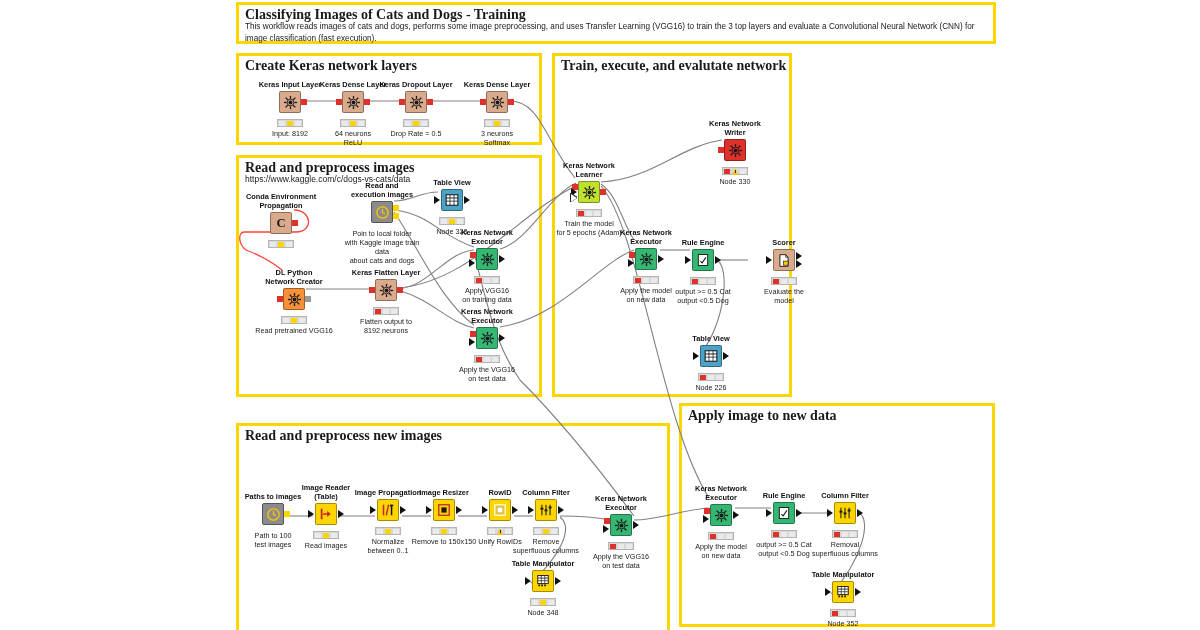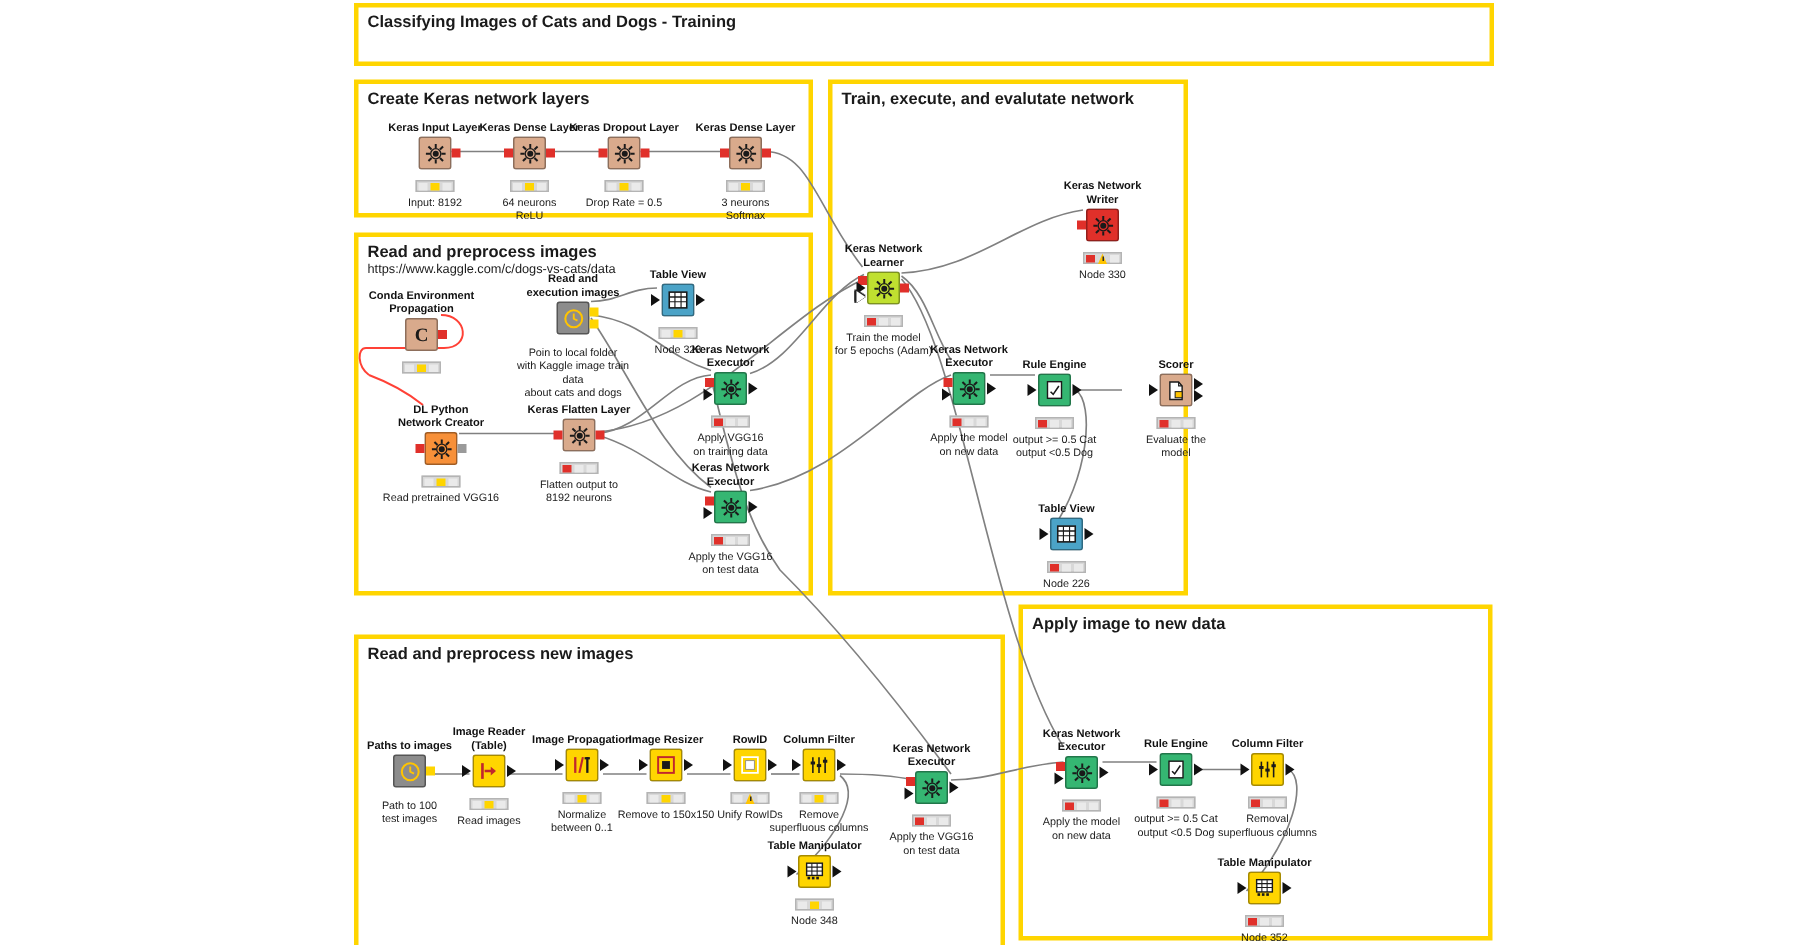--- a/index.html
+++ b/index.html
@@ -17,25 +17,26 @@
     overflow: hidden;
   }
   
   .anno {
     position: absolute;
     border: 3px solid #FFD500;
     background: transparent;
     padding: 4px 6px;
   }
   .anno-title {
-    font-size: 11px;
+    font-size: 14px;
     font-weight: bold;
     color: #1a1a1a;
     line-height: 12px;
     white-space: nowrap;
+    font-family: Liberation Serif, serif;
   }
   .anno-sub {
     font-size: 8.5px;
     color: #1a1a1a;
     line-height: 11px;
   }
   #anno-header .anno-sub { font-size: 8.2px; line-height: 11.5px; }
 
   
   #wires {
@@ -128,20 +129,21 @@
     white-space: pre-line;
   }
 </style>
 </head>
 <body>
 
 <div id="canvas">
 
   <div class="anno" id="anno-header" style="left:236px; top:2px; width:760px; height:42px;">
     <div class="anno-title">Classifying Images of Cats and Dogs - Training</div>
+    <div class="anno-sub" style="white-space:normal; width:745px;">This workflow reads images of cats and dogs, performs some image preprocessing, and uses Transfer Learning (VGG16) to train the 3 top layers and evaluate a Convolutional Neural Network (CNN) for image classification (fast execution).</div>
   </div>
 
   <div class="anno" style="left:236px; top:53px; width:306px; height:92px;">
     <div class="anno-title">Create Keras network layers</div>
   </div>
 
   <div class="anno" style="left:236px; top:155px; width:306px; height:242px;">
     <div class="anno-title">Read and preprocess images</div>
     <div class="anno-sub">https://www.kaggle.com/c/dogs-vs-cats/data</div>
   </div>

